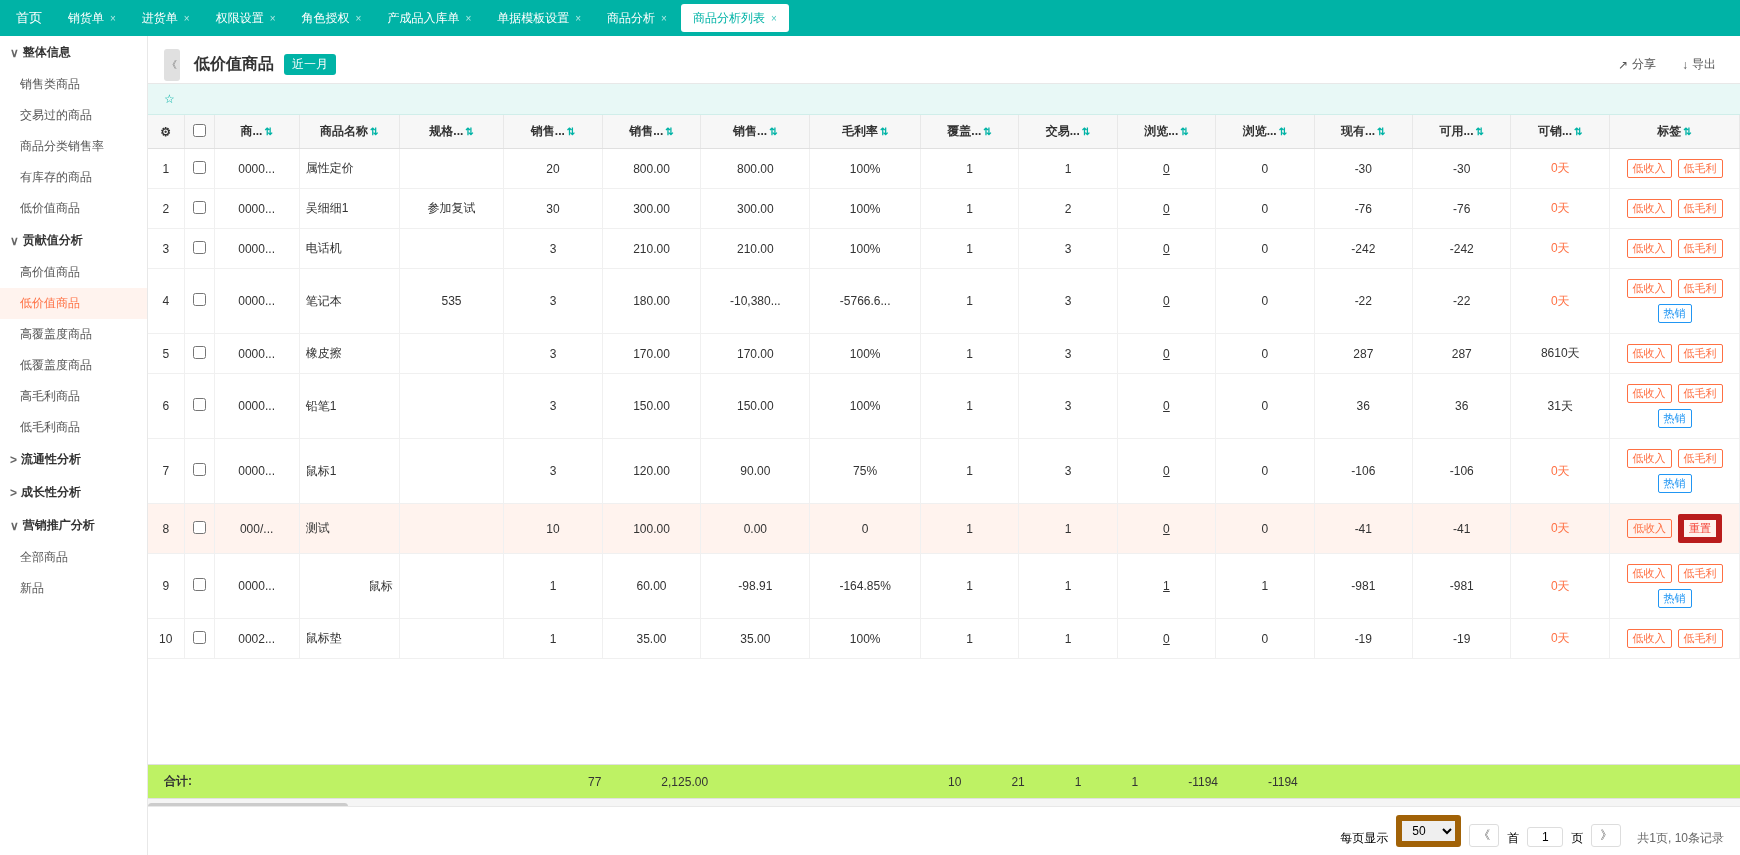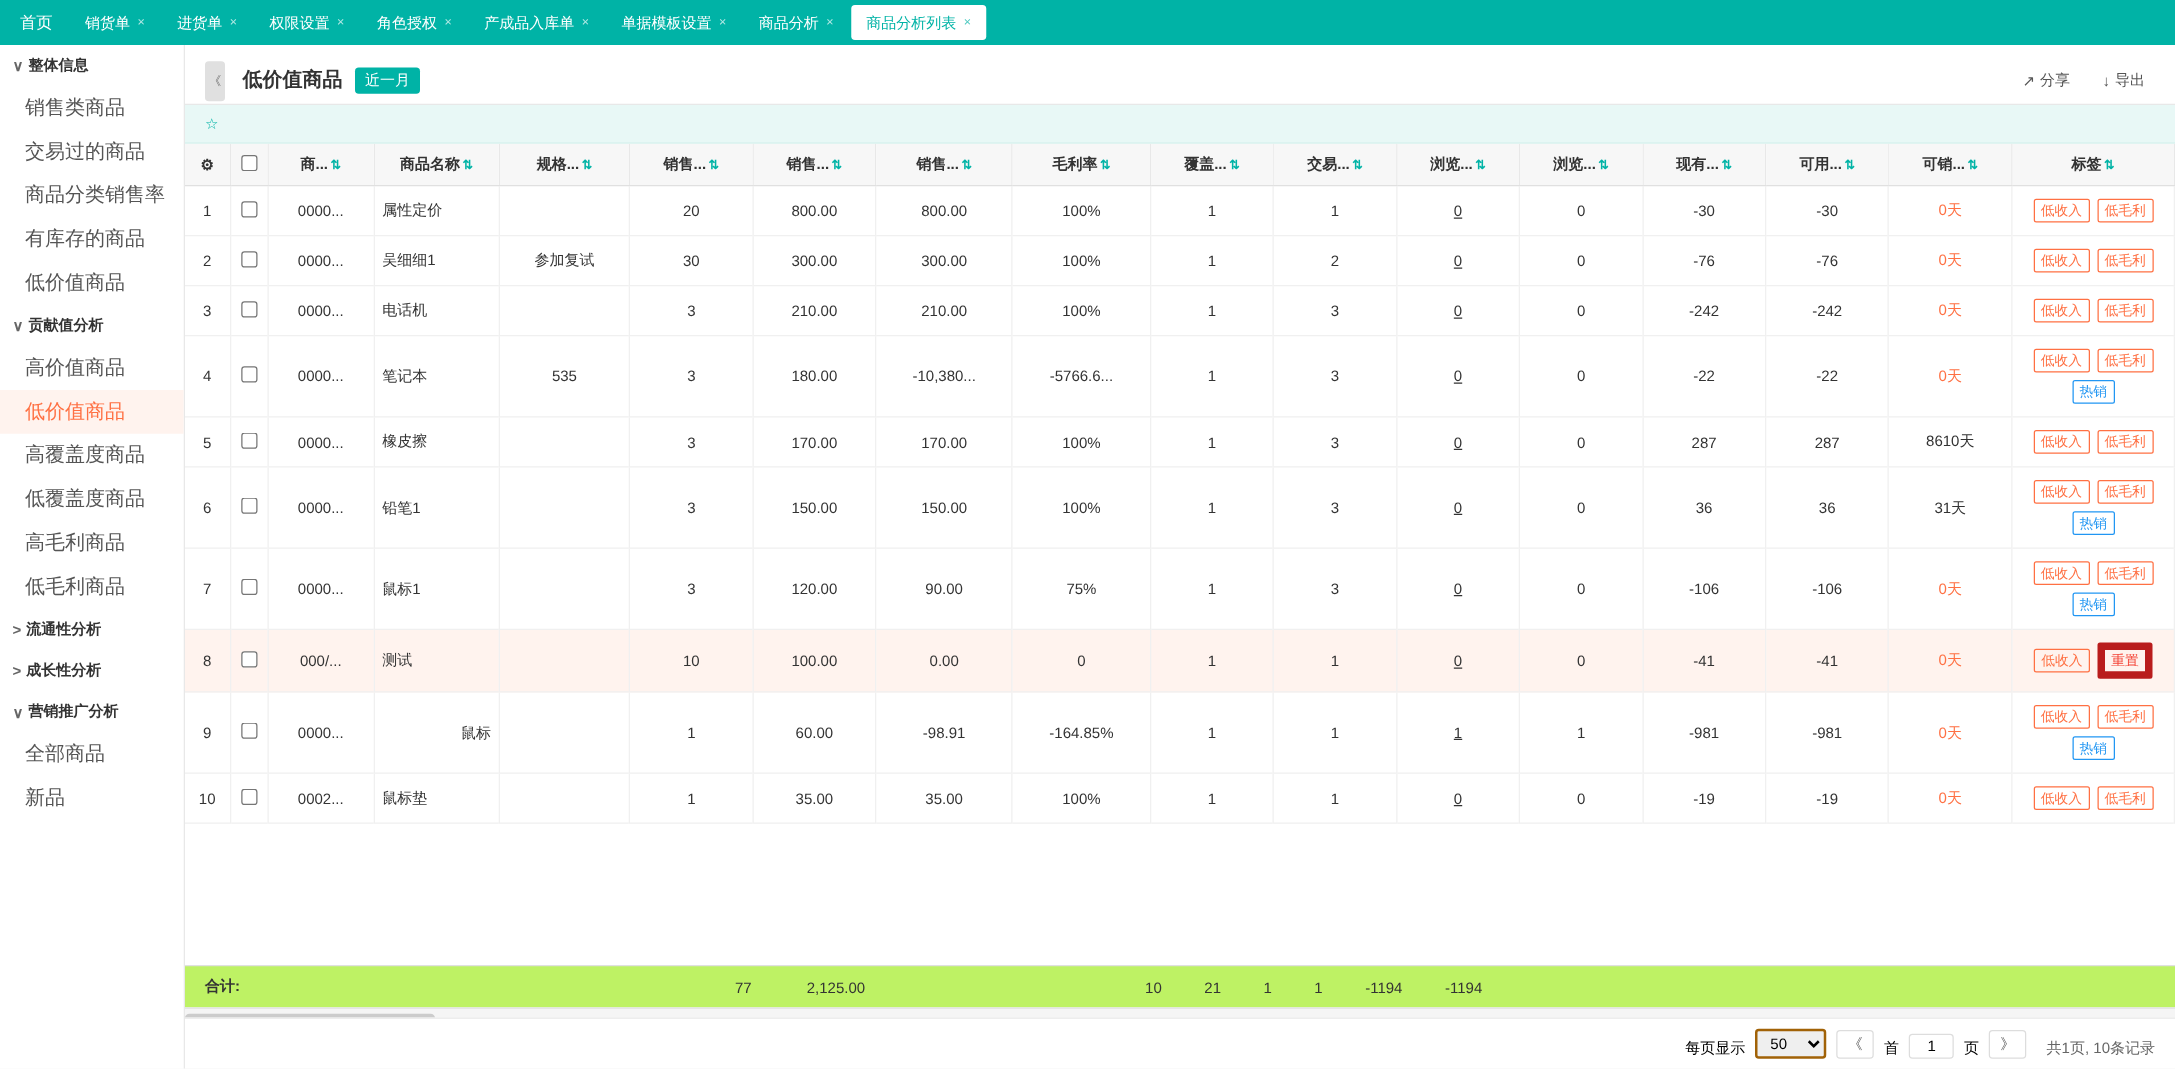--- a/index.html
+++ b/index.html
@@ -49,21 +49,21 @@
       color: #333;
       font-weight: bold;
       cursor: pointer;
       font-size: 12px;
     }
     .sidebar-group-header .arrow { margin-right: 4px; color: #666; }
     .sidebar-item {
       padding: 7px 10px 7px 20px;
       color: #555;
       cursor: pointer;
-      font-size: 16px;
+      font-size: 12px;
     }
     .sidebar-item.active { background: #fff3ee; color: #ff7043; }
     
     
     .content {
       flex: 1;
       display: flex;
       flex-direction: column;
       overflow: hidden;
     }
@@ -186,34 +186,34 @@
     
     
     .table-footer {
       border-top: 1px solid #e0e0e0;
       background: #bef264;
       padding: 8px 16px;
       display: flex;
       align-items: center;
     }
     .footer-label { color: #333; font-weight: bold; margin-right: 16px; }
-    .footer-values { display: flex; gap: 4px; color: #333; }
+    .footer-values { display: flex; gap: 20px; color: #333; }
     
     
     .pagination-bar {
       background: #fff;
       border-top: 1px solid #e8e8e8;
       padding: 8px 16px;
       display: flex;
       align-items: flex-end;
       justify-content: flex-end;
       gap: 8px;
     }
     .page-size-select {
-      border: 2px solid #a16207;
+      border: 6px solid #a16207;
       border-radius: 3px;
       padding: 2px 6px;
       font-size: 12px;
     }
     .page-btn {
       border: 1px solid #ddd;
       background: #fff;
       padding: 2px 8px;
       border-radius: 3px;
       cursor: pointer;

